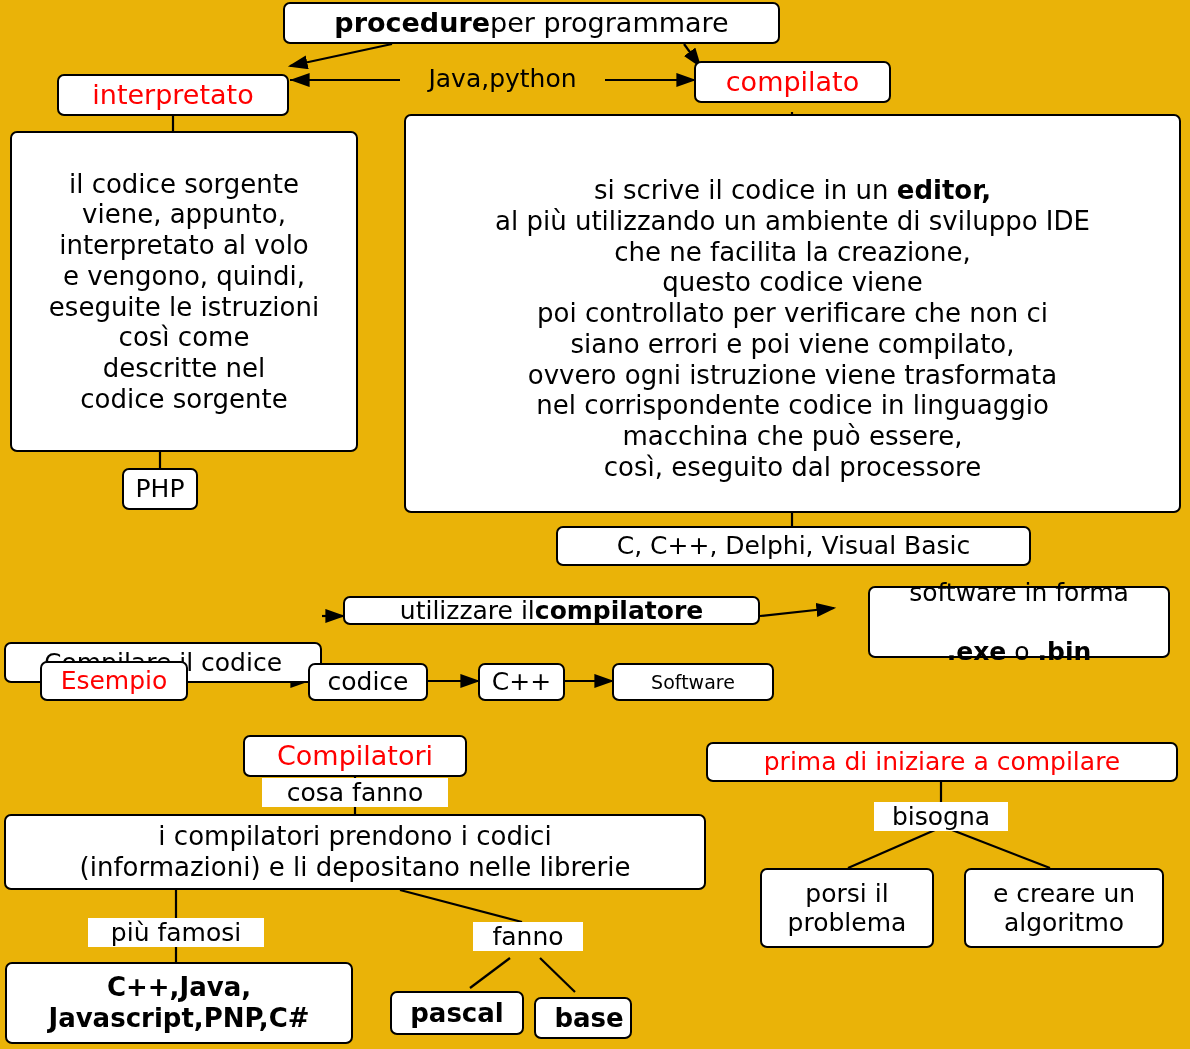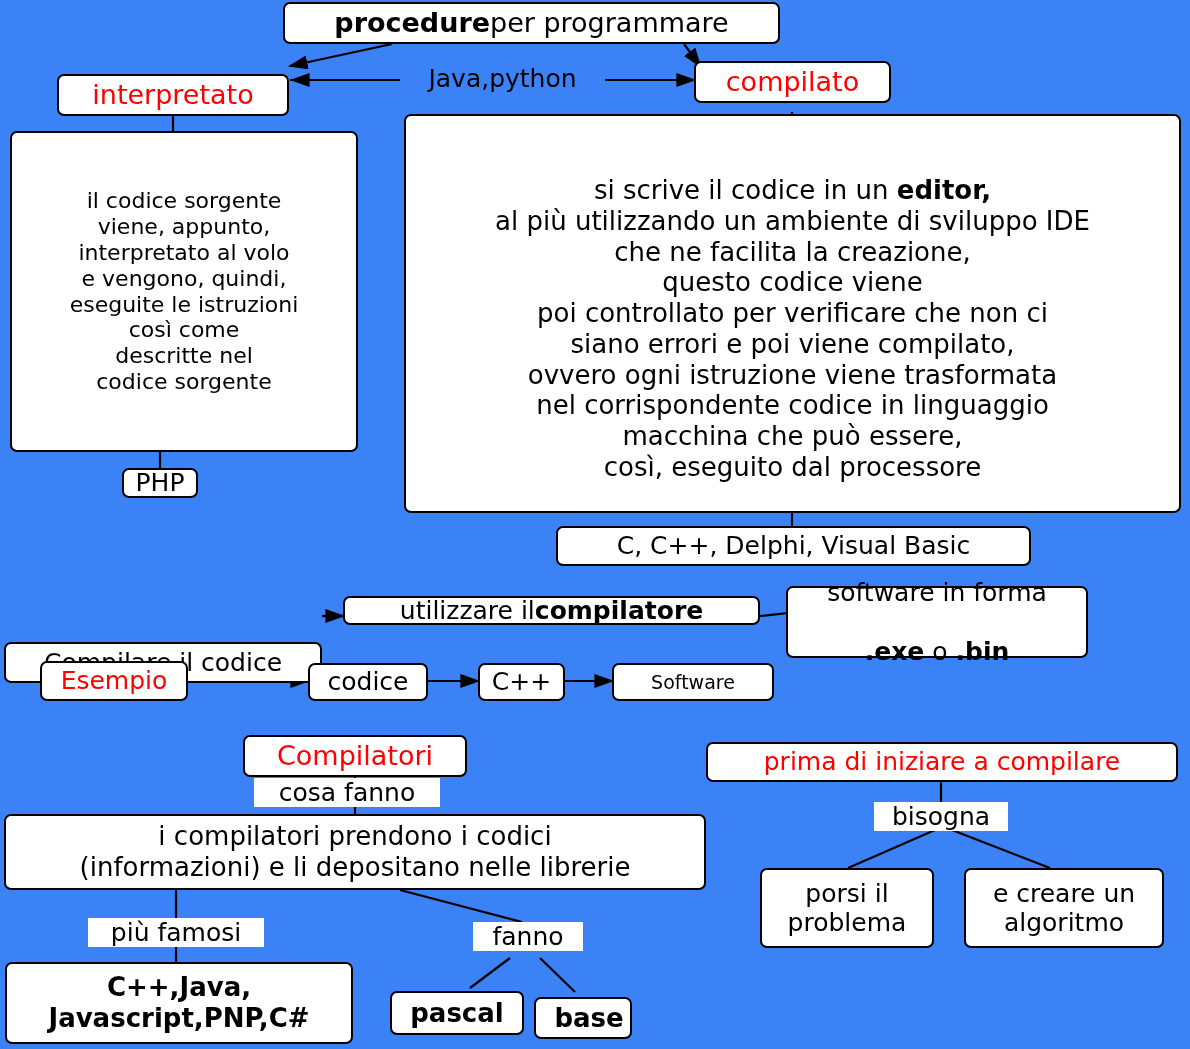--- a/index.html
+++ b/index.html
@@ -9,21 +9,21 @@
   }
   body {
     font-family: "DejaVu Sans", sans-serif;
     color: #000000;
   }
   #canvas {
     position: relative;
     width: 1190px;
     height: 1049px;
     overflow: hidden;
-    background: #3b82f6;
+    background: #eab308;
   }
   svg.edges {
     position: absolute;
     left: 0;
     top: 0;
     width: 1190px;
     height: 1049px;
     pointer-events: none;
   }
   .node {
@@ -122,32 +122,32 @@
   </div>
 
   <div class="node red" style="left:694px; top:61px; width:197px; height:42px; font-size:27px;">
     <span>compilato</span>
   </div>
 
   <div class="label" style="left:400px; top:64px; width:205px; font-size:25px;">
     <span>Java,python</span>
   </div>
 
-  <div class="node" style="left:10px; top:131px; width:348px; height:321px; font-size:22px;">
+  <div class="node" style="left:10px; top:131px; width:348px; height:321px; font-size:26px;">
     <span>il codice sorgente
 viene, appunto,
 interpretato al volo
 e vengono, quindi,
 eseguite le istruzioni
 così come
 descritte nel
 codice sorgente</span>
   </div>
 
-  <div class="node" style="left:122px; top:468px; width:76px; height:30px; font-size:25px;">
+  <div class="node" style="left:122px; top:468px; width:76px; height:42px; font-size:25px;">
     <span>PHP</span>
   </div>
 
   <div class="node" style="left:404px; top:114px; width:777px; height:399px; font-size:26px; flex-direction:column;">
     <div>
       <span>si scrive il codice in un </span><span class="b">editor,</span>
     </div>
     <div style="white-space:pre-line;">al più utilizzando un ambiente di sviluppo IDE
 che ne facilita la creazione,
 questo codice viene
@@ -164,21 +164,21 @@
   </div>
 
   <div class="node" style="left:4px; top:596px; width:318px; height:41px; font-size:25px;margin-top:46px;">
     <span>Compilare il codice</span>
   </div>
 
   <div class="node" style="left:343px; top:596px; width:417px; height:29px; font-size:25px;">
     <span>utilizzare il </span><span class="b">compilatore</span>
   </div>
 
-  <div class="node" style="left:786px; top:586px; width:302px; height:72px; font-size:25px; flex-direction:column;">
+  <div class="node" style="left:868px; top:586px; width:302px; height:72px; font-size:25px; flex-direction:column;">
     <div>software in forma</div>
     <div>
       <span class="b">.exe</span><span> o </span><span class="b">.bin</span>
     </div>
   </div>
 
   <div class="node" style="left:40px; top:661px; width:148px; height:40px; font-size:25px;">
     <span class="redplain">Esempio</span>
   </div>
 
@@ -191,21 +191,21 @@
   </div>
 
   <div class="node" style="left:612px; top:663px; width:162px; height:38px; font-size:19px;">
     <span>Software</span>
   </div>
 
   <div class="node red" style="left:243px; top:718px; width:224px; height:42px; font-size:27px;margin-top:17px;">
     <span>Compilatori</span>
   </div>
 
-  <div class="label" style="left:254px; top:778px; width:186px; font-size:25px; background:#fff;">
+  <div class="label" style="left:262px; top:778px; width:186px; font-size:25px; background:#fff;">
     <span>cosa fanno</span>
   </div>
 
   <div class="node" style="left:4px; top:814px; width:702px; height:76px; font-size:26px;">
     <span>i compilatori prendono i codici
 (informazioni) e li depositano nelle librerie</span>
   </div>
 
   <div class="label" style="left:88px; top:918px; width:176px; font-size:25px; background:#fff;">
     <span>più famosi</span>

